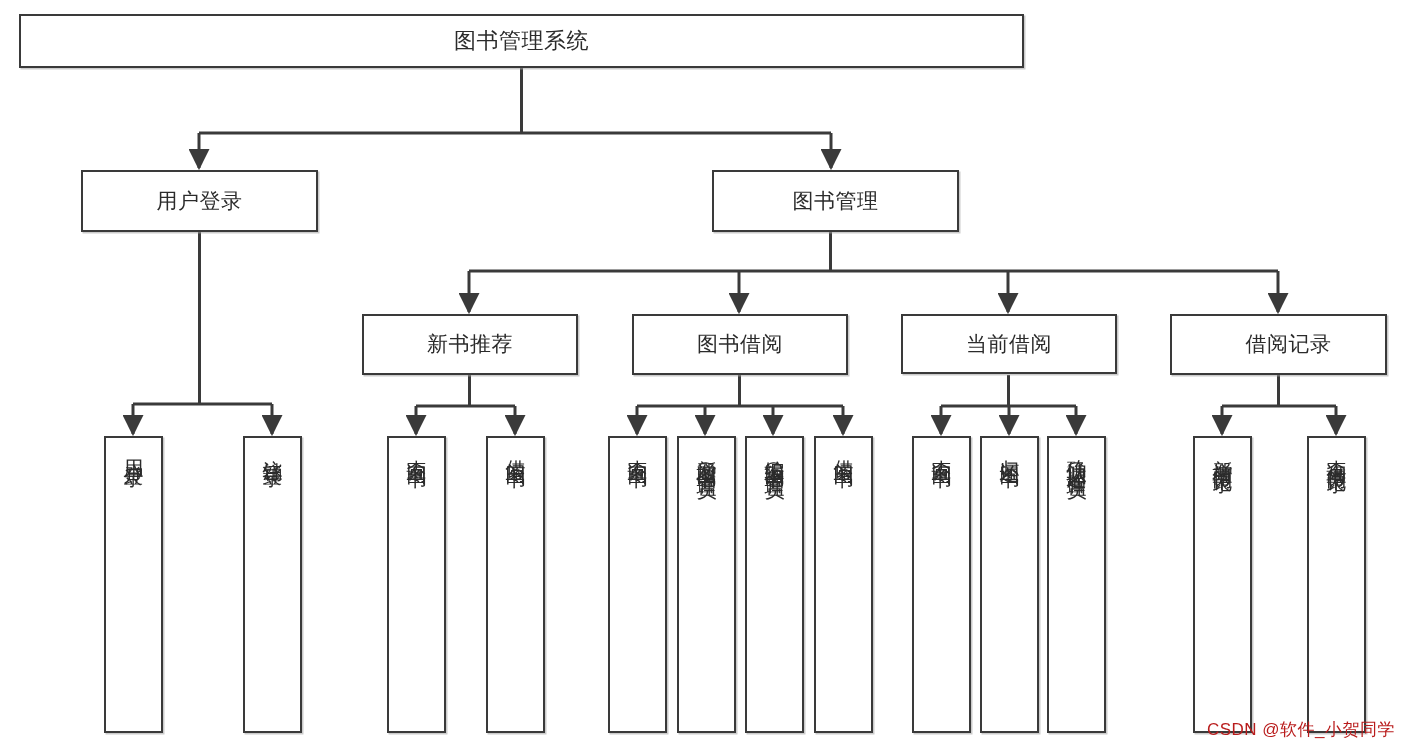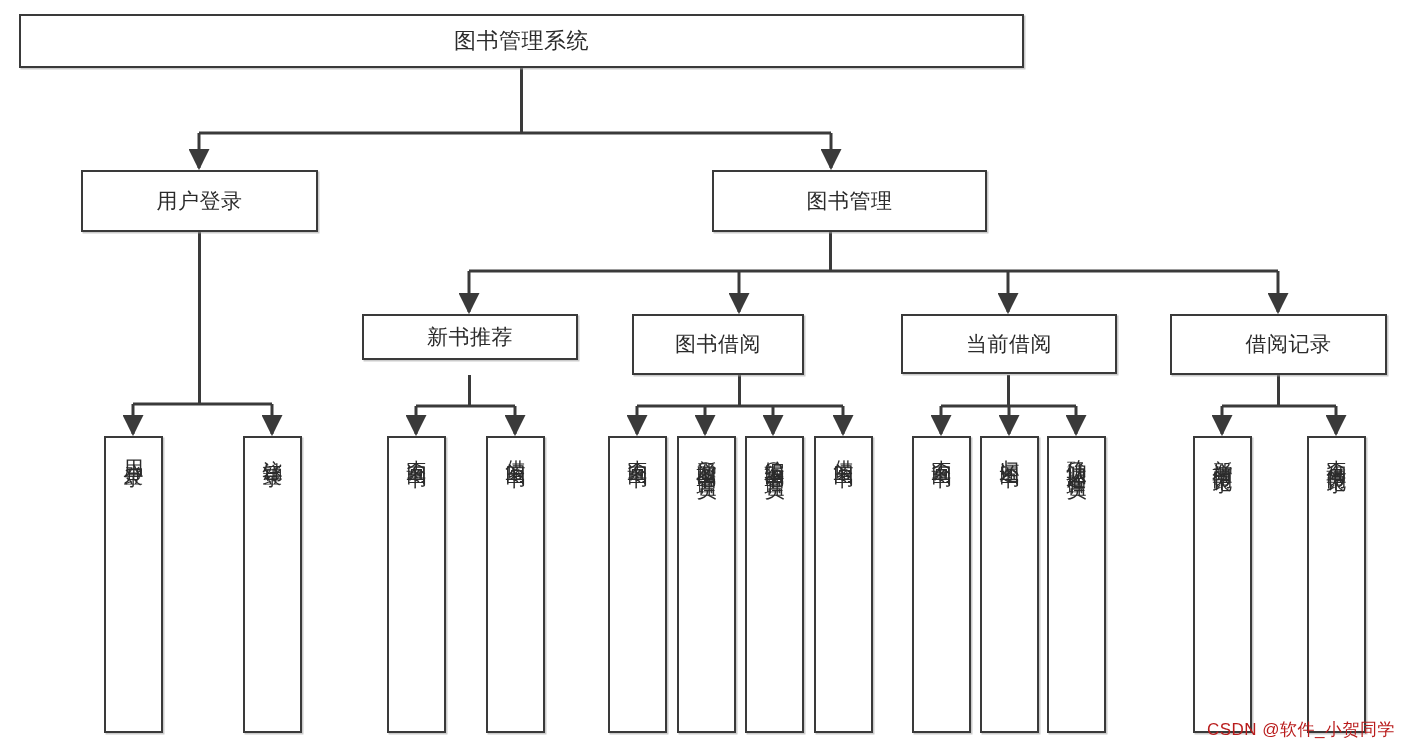--- a/index.html
+++ b/index.html
@@ -119,29 +119,29 @@
   </svg>
 
   <div class="node h-node root" style="left:19px;top:14px;width:1005px;height:54px;">
     <span class="lbl">图书管理系统</span>
   </div>
 
   <div class="node h-node" style="left:81px;top:170px;width:237px;height:62px;">
     <span class="lbl">用户登录</span>
   </div>
 
-  <div class="node h-node" style="left:712px;top:170px;width:275px;height:62px;">
+  <div class="node h-node" style="left:712px;top:170px;width:247px;height:62px;">
     <span class="lbl">图书管理</span>
   </div>
 
-  <div class="node h-node" style="left:362px;top:314px;width:216px;height:46px;">
+  <div class="node h-node" style="left:362px;top:314px;width:216px;height:61px;">
     <span class="lbl">新书推荐</span>
   </div>
 
-  <div class="node h-node" style="left:632px;top:314px;width:172px;height:61px;">
+  <div class="node h-node" style="left:632px;top:314px;width:216px;height:61px;">
     <span class="lbl">图书借阅</span>
   </div>
 
   <div class="node h-node" style="left:901px;top:314px;width:216px;height:60px;">
     <span class="lbl">当前借阅</span>
   </div>
 
   <div class="node h-node" style="left:1170px;top:314px;width:217px;height:61px;padding-left:20px;">
     <span class="lbl">借阅记录</span>
   </div>

